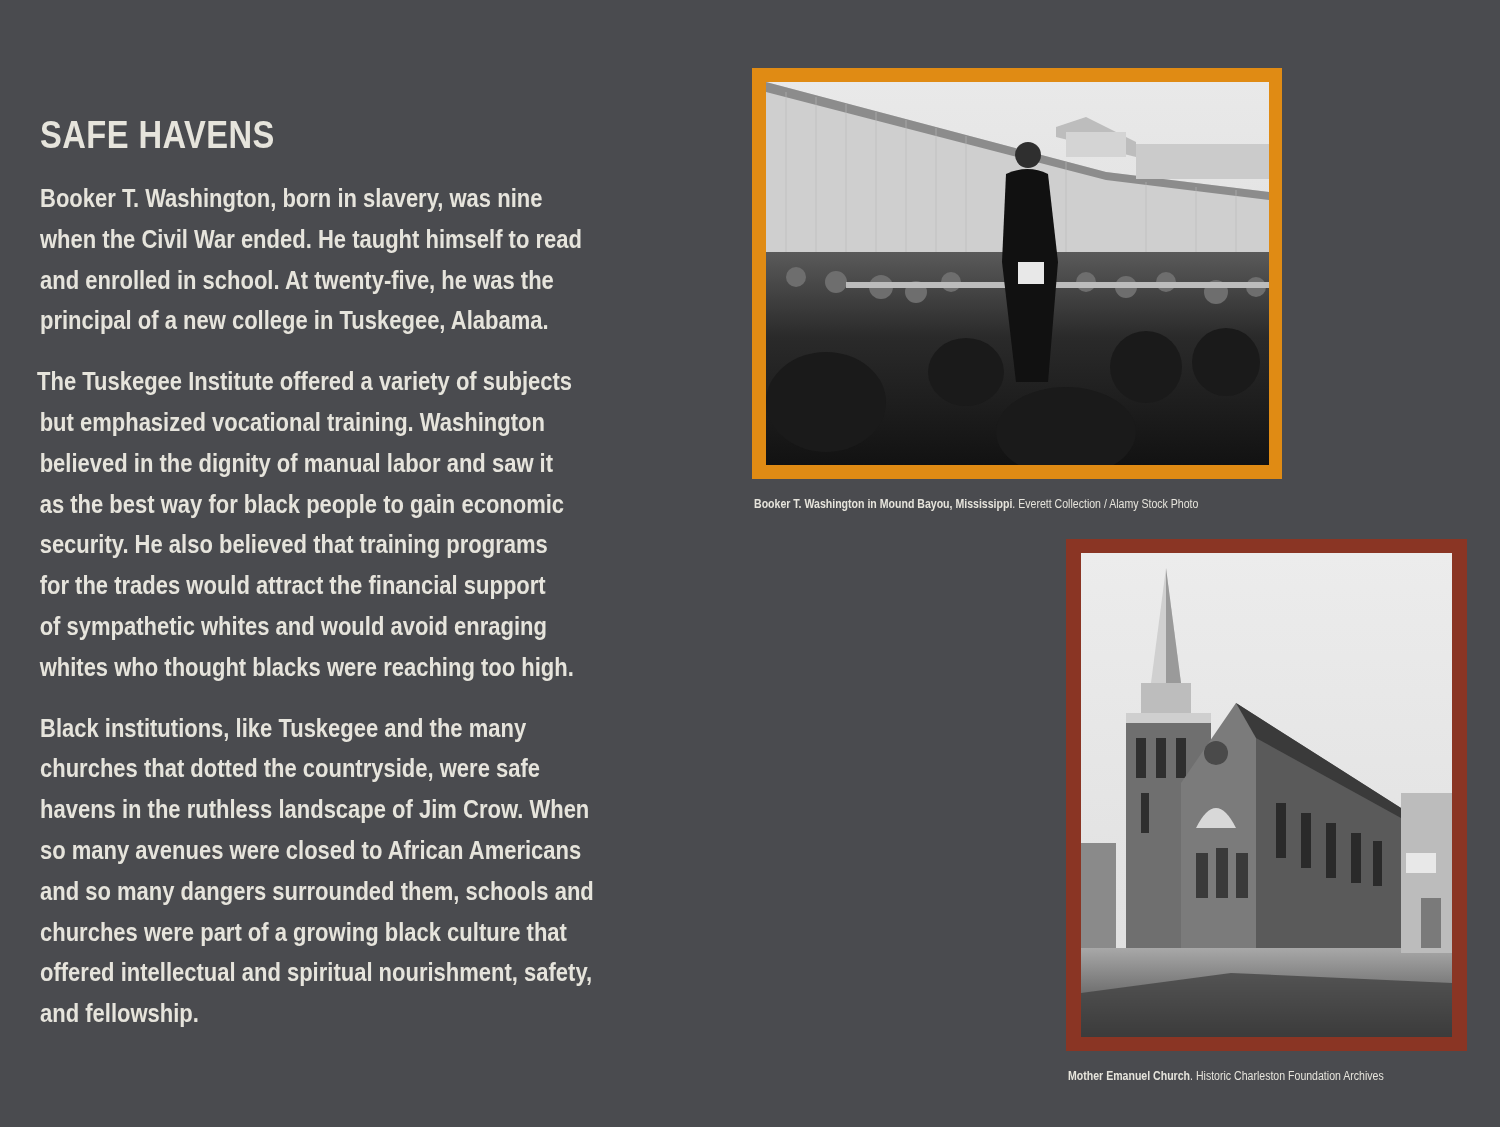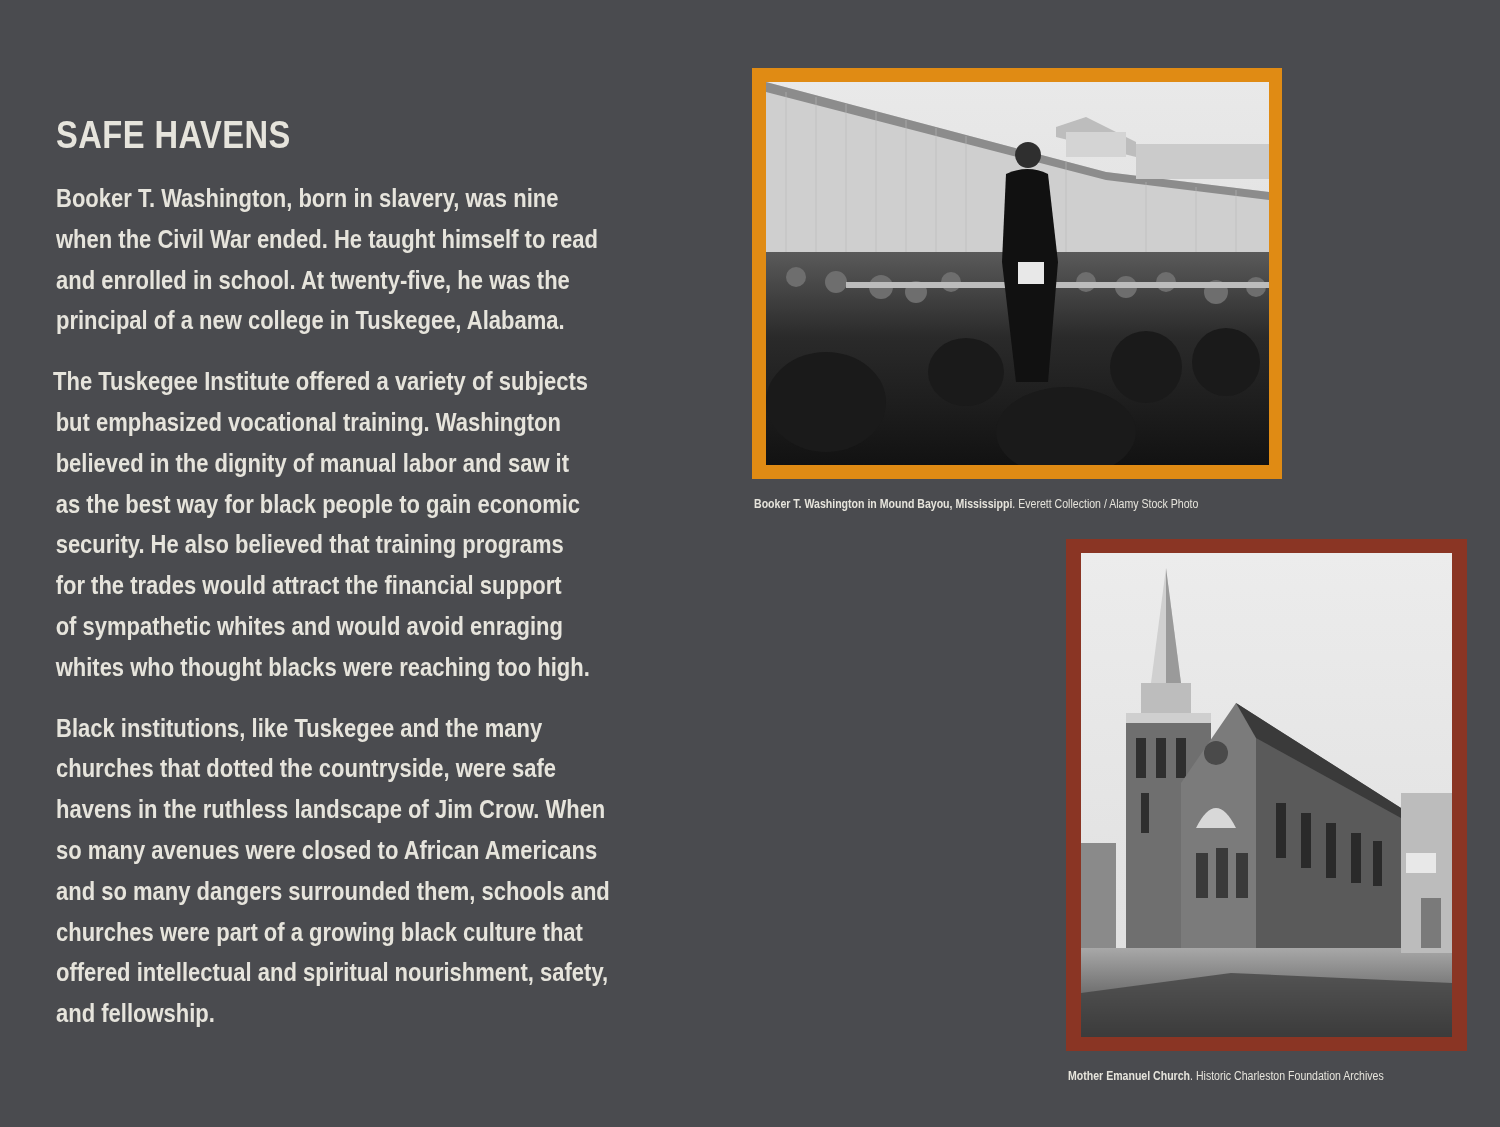--- a/index.html
+++ b/index.html
@@ -10,21 +10,21 @@
     width: 1500px;
     height: 1127px;
     background: #4a4b4f;
     position: relative;
     overflow: hidden;
     font-family: "Liberation Sans", "DejaVu Sans", sans-serif;
     color: #e6e4dc;
   }
   .text-col {
     position: absolute;
-    left: 56px;
+    left: 40px;
     top: 110px;
     width: 630px;
   }
   .heading {
     font-family: "Liberation Sans", sans-serif;
     font-weight: bold;
     font-size: 38px;
     letter-spacing: 0.5px;
     color: #e6e4dc;
     margin: 0 0 18px 0;

